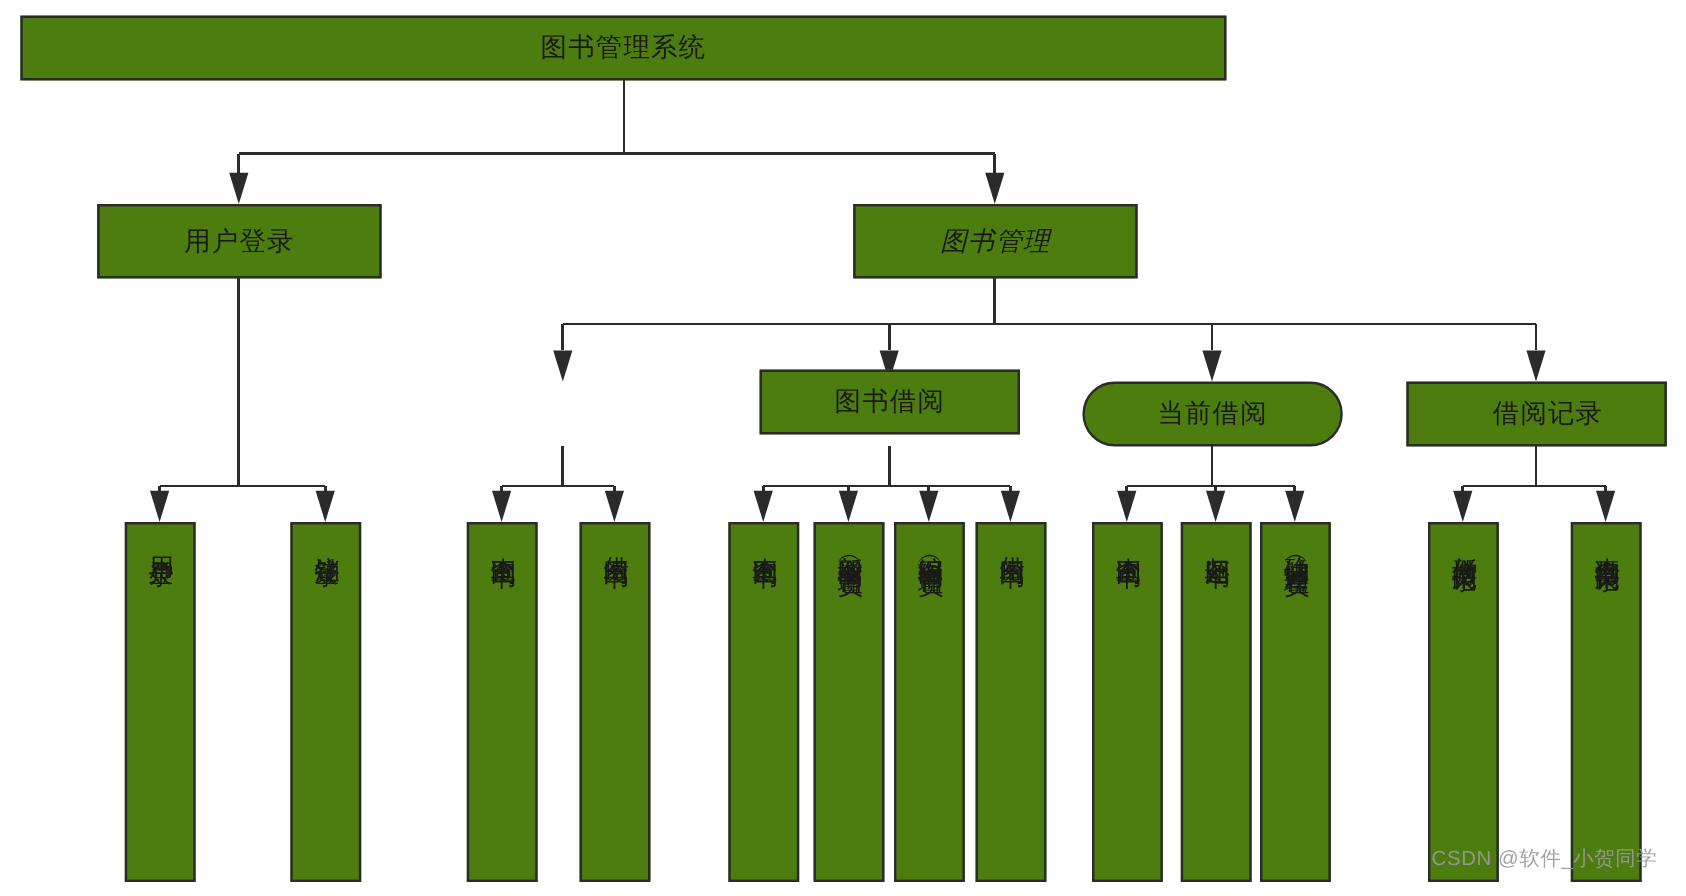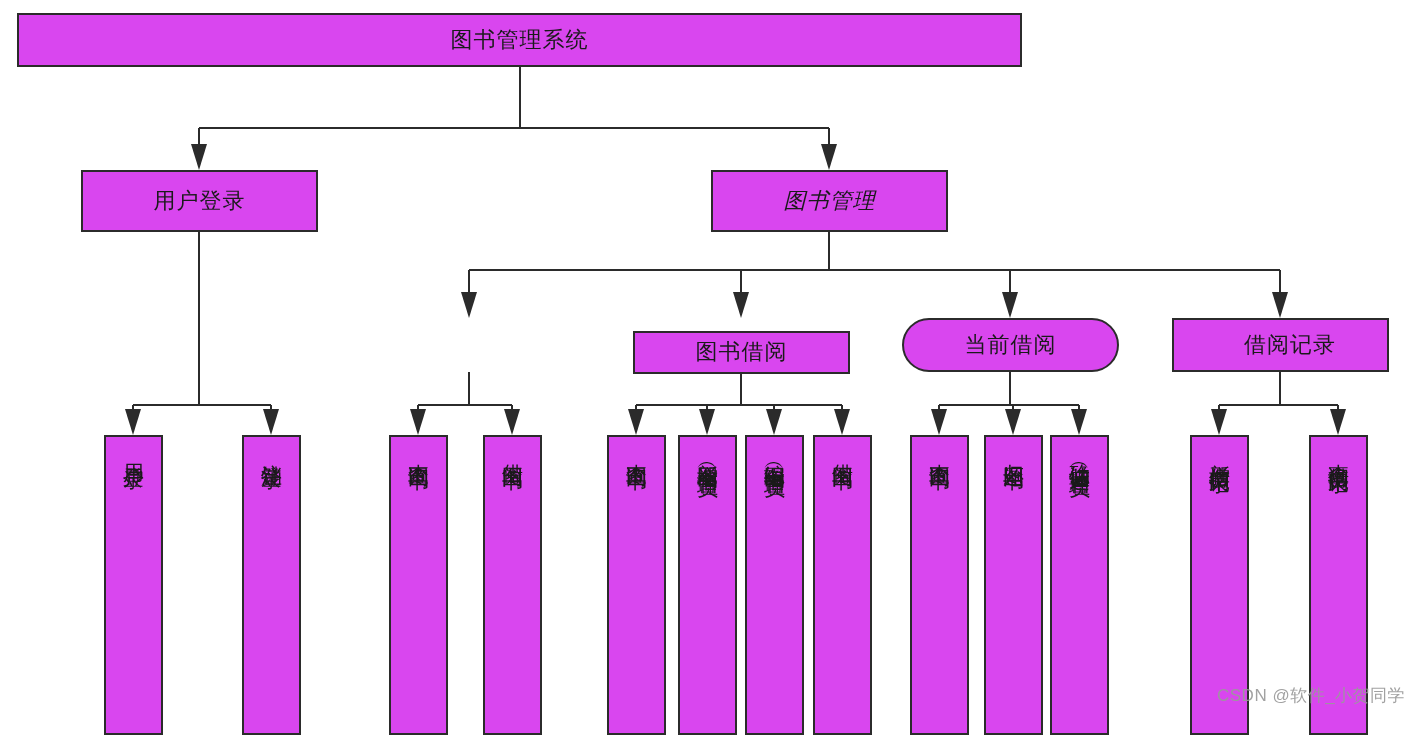--- a/index.html
+++ b/index.html
@@ -23,21 +23,21 @@
     left: 0;
     top: 0;
     width: 1405px;
     height: 747px;
     pointer-events: none;
   }
   .node {
     position: absolute;
     box-sizing: border-box;
     border: 2px solid #2b2b2b;
-    background: #d946ef;
+    background: #4d7c0f;
     display: flex;
     align-items: center;
     justify-content: center;
     color: #1a1a1a;
     z-index: 2;
   }
   .node.horiz {
     font-size: 22px;
     letter-spacing: 1px;
   }
@@ -131,21 +131,21 @@
     <span class="label">图书管理系统</span>
   </div>
 
   <div class="node horiz" id="node-l1-0" style="left: 81px; top: 170px; width: 237px; height: 62px;">
     <span class="label">用户登录</span>
   </div>
   <div class="node horiz" id="node-l1-1" style="left: 711px; top: 170px; width: 237px; height: 62px; font-style: italic;">
     <span class="label">图书管理</span>
   </div>
 
-  <div class="node horiz" id="node-l2-1" style="left: 633px; top: 331px; width: 217px; height: 43px;">
+  <div class="node horiz" id="node-l2-1" style="left: 633px; top: 308px; width: 217px; height: 54px;">
     <span class="label">图书借阅</span>
   </div>
   <div class="node horiz" id="node-l2-2" style="left: 902px; top: 318px; width: 217px; height: 54px; border-radius: 27px;">
     <span class="label">当前借阅</span>
   </div>
   <div class="node horiz" id="node-l2-3" style="left: 1172px; top: 318px; width: 217px; height: 54px; padding-left: 19px;">
     <span class="label">借阅记录</span>
   </div>
 
   <div class="node vert" id="node-leaf-0" style="left: 104px; top: 435px; width: 59px; height: 300px;">
@@ -181,15 +181,15 @@
   <div class="node vert" id="node-leaf-10" style="left: 1050px; top: 435px; width: 59px; height: 300px;">
     <span class="label">确认归还（管理员）</span>
   </div>
   <div class="node vert" id="node-leaf-11" style="left: 1190px; top: 435px; width: 59px; height: 300px;">
     <span class="label">新增借阅记录</span>
   </div>
   <div class="node vert" id="node-leaf-12" style="left: 1309px; top: 435px; width: 59px; height: 300px;">
     <span class="label">查询借阅记录</span>
   </div>
 
-  <div id="watermark" style="left: 1193px; top: 684px; margin-left: 24px;">CSDN @软件_小贺同学</div>
+  <div id="watermark" style="left: 1193px; top: 704px;">CSDN @软件_小贺同学</div>
 
 </div>
 
 </body></html>

